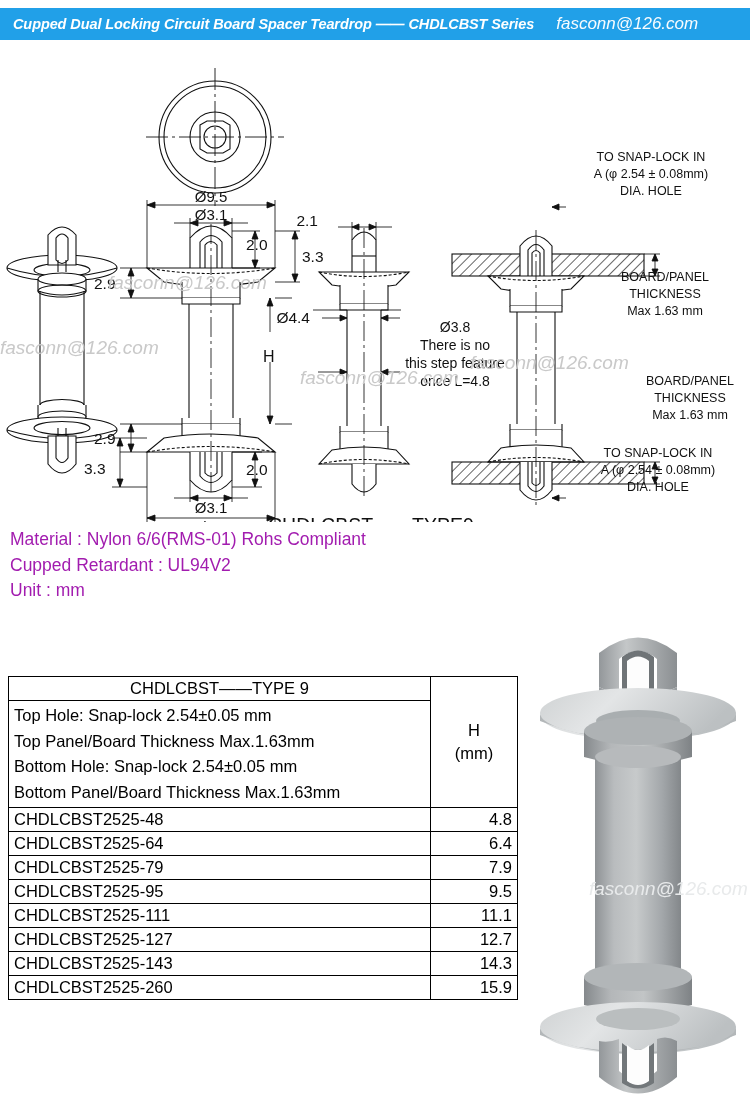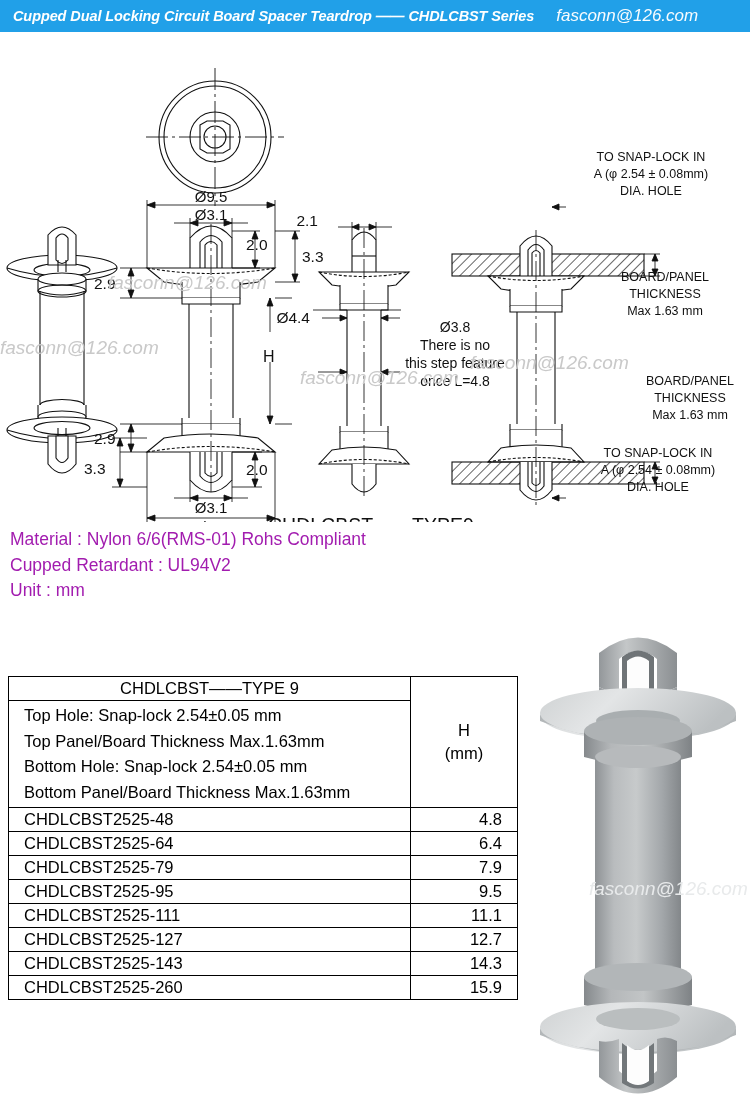--- a/index.html
+++ b/index.html
@@ -3,21 +3,21 @@
 <meta charset="utf-8">
 <style>
   html,body{margin:0;padding:0;}
   body{
     width:750px;height:1115px;background:#fff;position:relative;overflow:hidden;
     font-family:"Liberation Sans","DejaVu Sans",sans-serif;color:#111;
   }
 
   
   .header{
-    position:absolute;left:0;top:0;width:750px;height:32px;
+    position:absolute;left:0;top:8px;width:750px;height:32px;
     background:#21a0e8;display:flex;align-items:center;
   }
   .header-title{
     margin-left:13px;font-size:14.5px;font-style:italic;font-weight:bold;
     color:#ffffff;white-space:nowrap;letter-spacing:-0.1px;
   }
   .header-mail{
     margin-left:22px;font-size:17px;font-style:italic;color:#ffffff;
     white-space:nowrap;opacity:.97;
   }
@@ -32,21 +32,21 @@
     font-family:"Liberation Sans","DejaVu Sans",sans-serif;pointer-events:none;
   }
 
   
   .specs{position:absolute;left:10px;top:527px;width:520px;}
   .specs div{font-size:17.5px;line-height:25.5px;color:#a21caf;white-space:nowrap;}
 
   
   .tbl{position:absolute;left:8px;top:676px;width:510px;border-collapse:collapse;}
   .tbl td{
-    border:1.6px solid #000;font-size:16.5px;padding:2px 15px;color:#000;
+    border:1.6px solid #000;font-size:16.5px;padding:2px 5px;color:#000;
     font-family:"Liberation Sans","DejaVu Sans",sans-serif;
   }
   .t-title{text-align:center;font-size:19px;padding:4px 0;}
   .t-h{text-align:center;font-size:19px;line-height:23px;width:76px;}
   .t-desc{line-height:25.5px;font-size:17px;padding:4px 6px;}
   .t-pn{font-size:17px;padding:4px 6px;}
   .t-val{text-align:right;font-size:17px;padding:4px 0;}
 
   
   .photo{position:absolute;left:527px;top:627px;width:223px;height:488px;}

